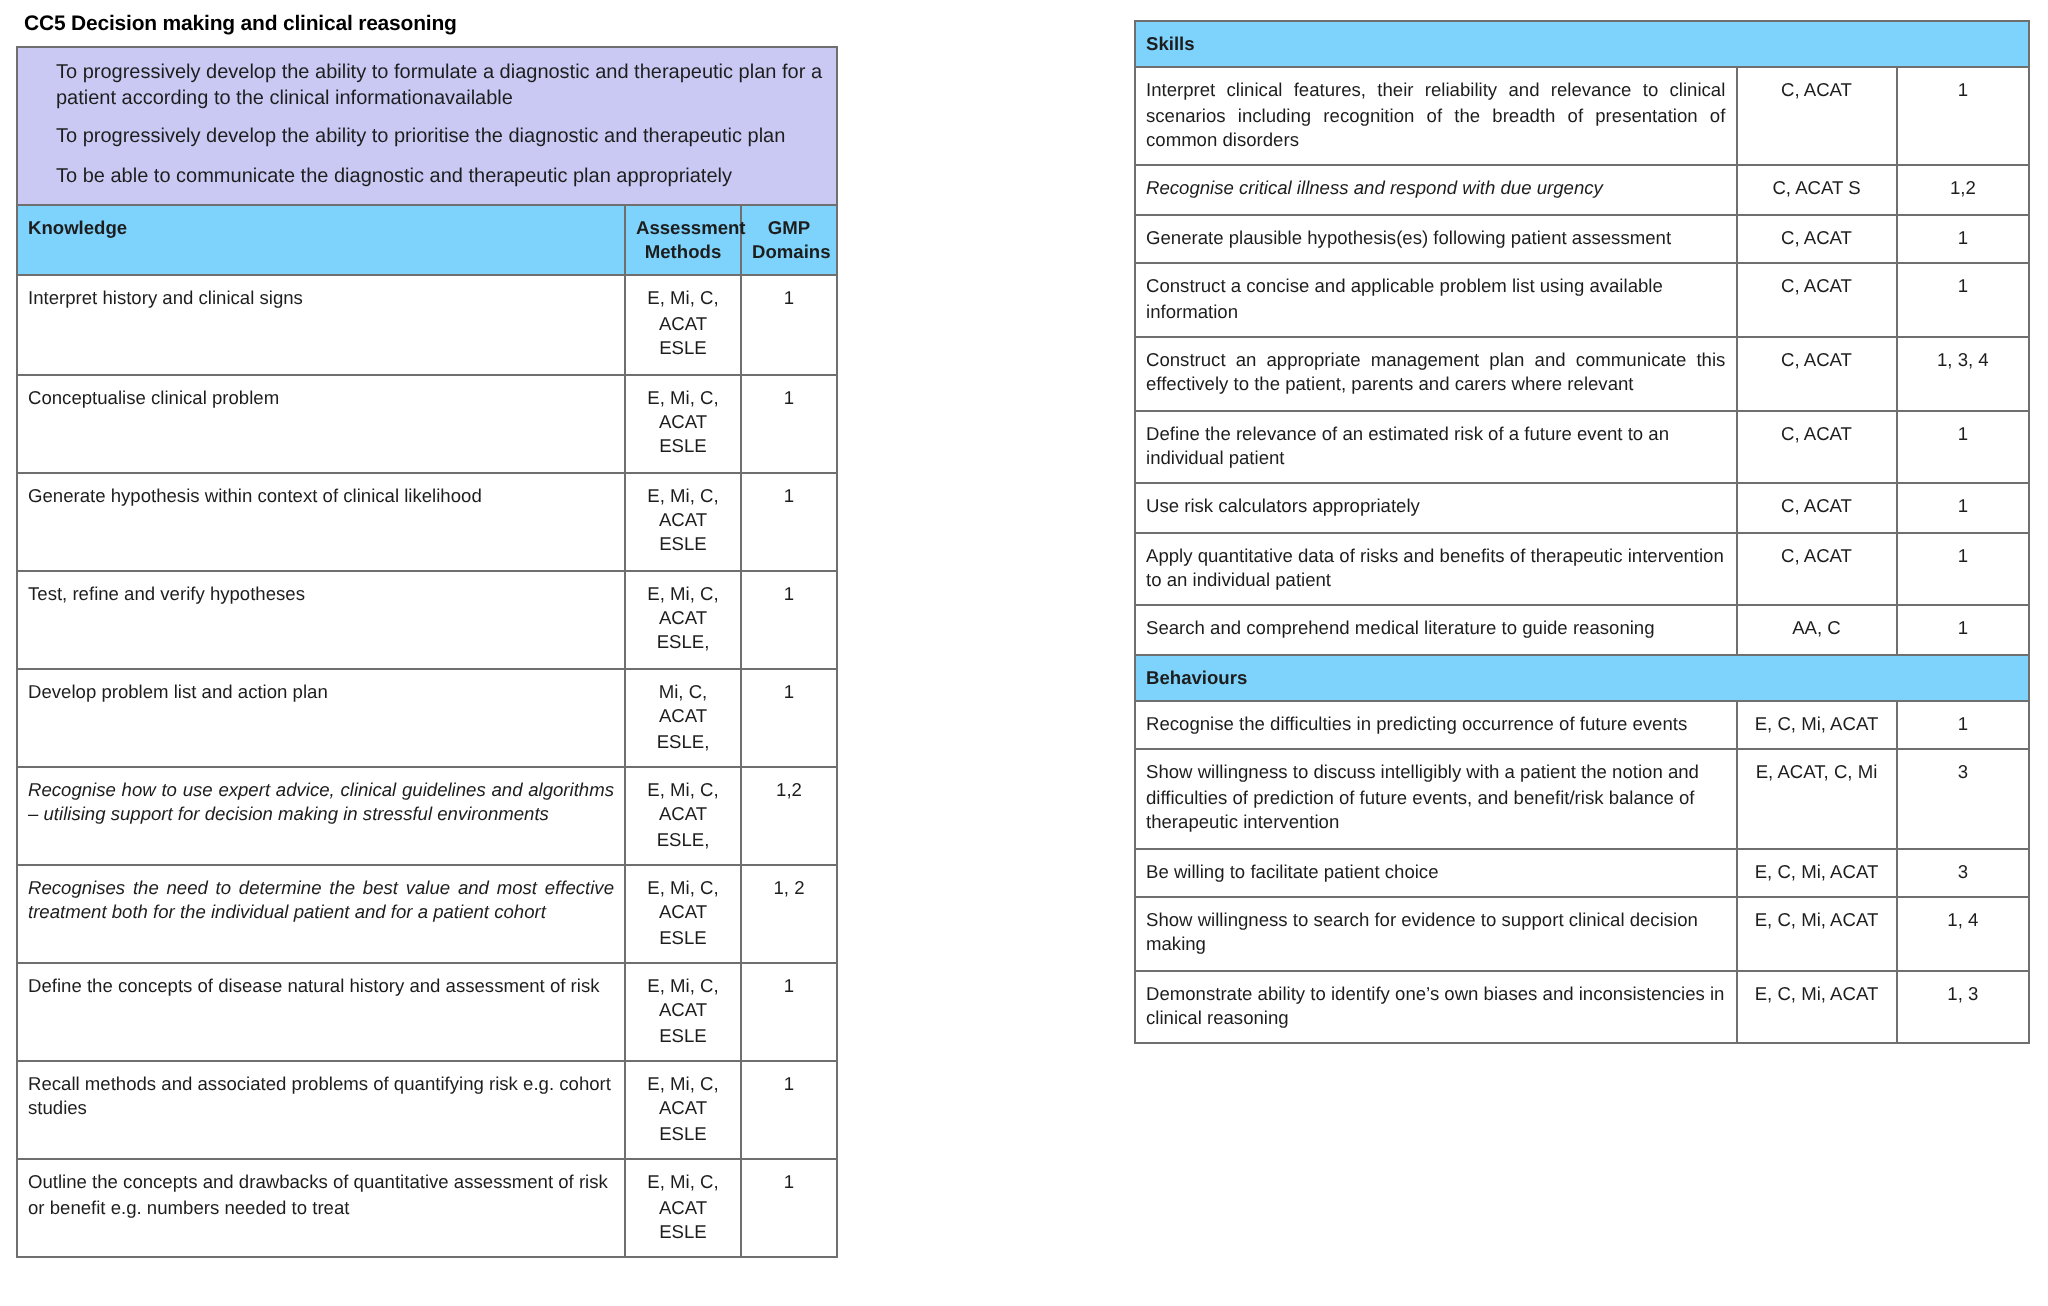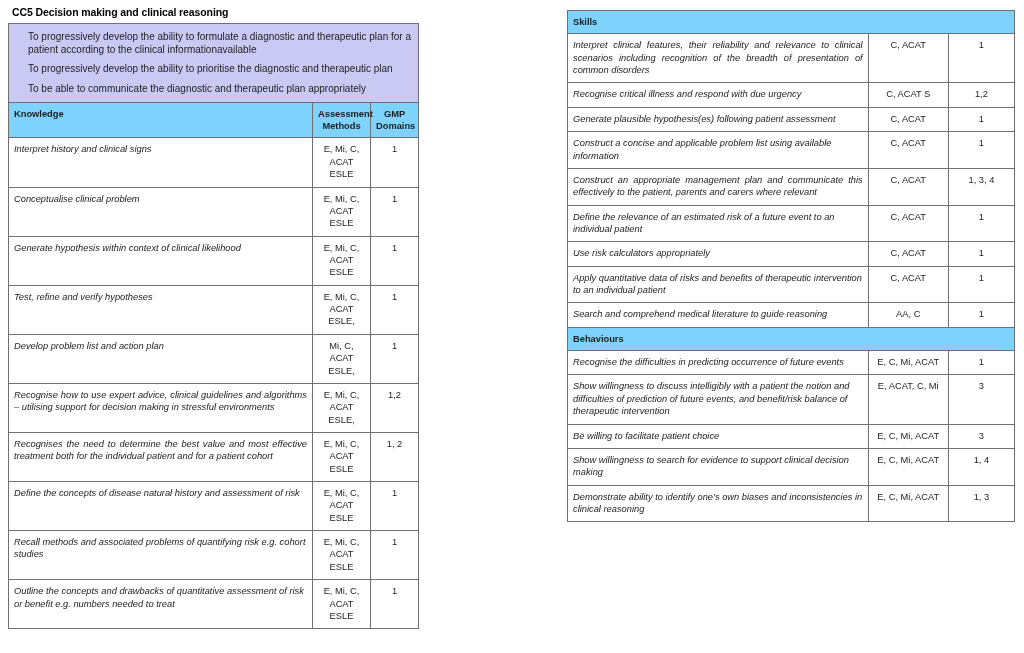--- a/index.html
+++ b/index.html
@@ -77,23 +77,23 @@
     font-weight: bold;
     font-size: 9.4px;
     padding-top: 5px !important;
     padding-bottom: 5px !important;
   }
   td.section-head.center {
     text-align: center;
     vertical-align: middle;
   }
 
-  td.desc { text-align: left; font-style: italic; }
+  td.desc { text-align: left; }
   td.desc.justify { text-align: justify; }
-  td.italic { }
+  td.italic { font-style: italic; }
   td.center {
     text-align: center;
     vertical-align: middle;
   }
 
   
   .w-know  { width: 304px; }
   .w-am    { width: 58px; }
   .w-gmp   { width: 48px; }
 

